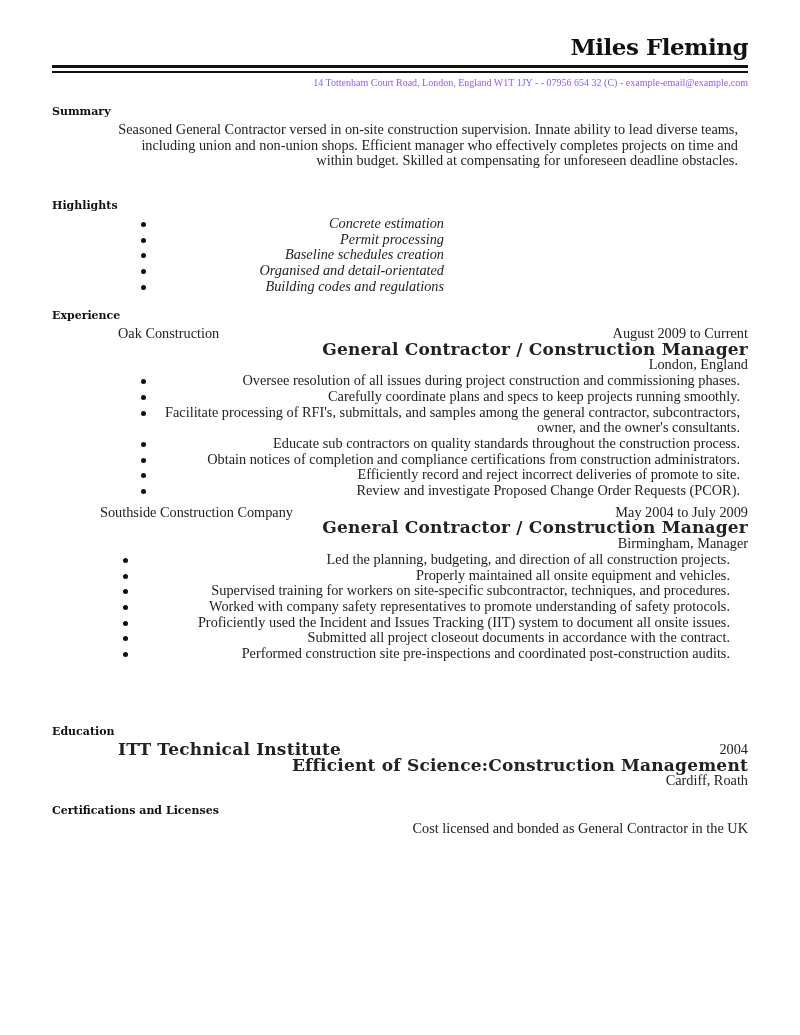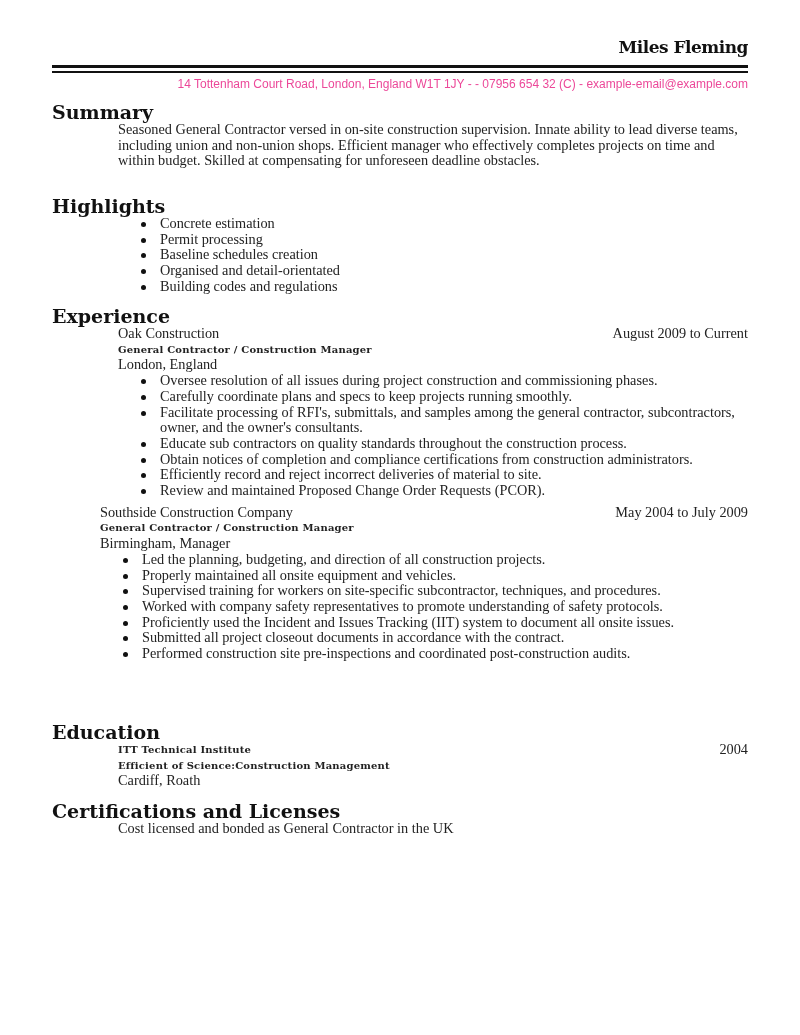--- a/index.html
+++ b/index.html
@@ -5,49 +5,49 @@
     html, body { margin: 0; padding: 0; background: #ffffff; }
     body {
       width: 800px; height: 1035px; position: relative; overflow: hidden;
       font-family: "DejaVu Serif", "Liberation Serif", serif;
       color: #1a1a1a;
     }
     .page { position: absolute; left: 52px; top: 0; width: 696px; }
     .name {
       position: absolute; right: 0; top: 30px;
       font-family: "DejaVu Serif", serif; font-weight: bold;
-      font-size: 17px; letter-spacing: -0.5px; color: #111;
+      font-size: 23px; letter-spacing: -0.5px; color: #111;
       line-height: 34px;
     }
     .rule1 { position: absolute; left: 0; right: 0; top: 65px; height: 3px; background: #111; }
     .rule2 { position: absolute; left: 0; right: 0; top: 71px; height: 2px; background: #111; }
     .contact {
       position: absolute; right: 0; top: 77px;
-      font-family: Liberation Sans, sans-serif; font-size: 12px; color: #ec4899;
+      font-family: Liberation Serif, serif; font-size: 10px; color: #8b5cf6;
       white-space: nowrap;
     }
     .section { position: absolute; left: 0; width: 696px; }
     .heading {
-      font-family: "DejaVu Serif", serif; font-weight: bold; font-size: 19px;
+      font-family: "DejaVu Serif", serif; font-weight: bold; font-size: 11px;
       color: #111; line-height: 20px; margin: 0;
     }
     .body {
       margin-left: 66px; font-family: "Liberation Serif", serif; font-size: 14.3px;
-      line-height: 15.7px; color: #222;
+      line-height: 15.7px; color: #222; text-align: right;
     }
-    .highlights { display: flex; margin-left: 88px; }
+    .highlights { display: flex; margin-left: 88px; font-style: italic; }
     .hcol { width: 304px; }
     ul { list-style: none; margin: 0; padding: 0; }
     li { position: relative; padding-left: 20px; line-height: 15.7px; }
     li::before {
       content: ""; position: absolute; left: 1px; top: 6px; width: 5px; height: 5px;
       border-radius: 50%; background: #111;
     }
     .row { display: flex; justify-content: space-between; }
-    .bold { font-weight: bold; font-family: "DejaVu Serif", serif; font-size: 10px; letter-spacing: 0.2px; }
+    .bold { font-weight: bold; font-family: "DejaVu Serif", serif; font-size: 17px; letter-spacing: 0.2px; }
     .jobbullets { margin-left: 22px; font-family: Liberation Serif, serif; }
   </style>
 </head>
 <body>
 
 <div class="page">
 
   <div class="name">Miles Fleming</div>
   <div class="rule1"></div>
   <div class="rule2"></div>
@@ -79,22 +79,22 @@
         <span>August 2009 to Current</span>
       </div>
       <div class="bold">General Contractor / Construction Manager</div>
       <div>London, England</div>
       <ul class="jobbullets" style="width:600px;">
         <li>Oversee resolution of all issues during project construction and commissioning phases.</li>
         <li>Carefully coordinate plans and specs to keep projects running smoothly.</li>
         <li>Facilitate processing of RFI's, submittals, and samples among the general contractor, subcontractors, owner, and the owner's consultants.</li>
         <li>Educate sub contractors on quality standards throughout the construction process.</li>
         <li>Obtain notices of completion and compliance certifications from construction administrators.</li>
-        <li>Efficiently record and reject incorrect deliveries of material to site.</li>
-        <li>Review and maintained Proposed Change Order Requests (PCOR).</li>
+        <li>Efficiently record and reject incorrect deliveries of promote to site.</li>
+        <li>Review and investigate Proposed Change Order Requests (PCOR).</li>
       </ul>
     </div>
     <div class="body" style="margin-top:6px;margin-left:48px;">
       <div class="row">
         <span>Southside Construction Company</span>
         <span>May 2004 to July 2009</span>
       </div>
       <div class="bold">General Contractor / Construction Manager</div>
       <div>Birmingham, Manager</div>
       <ul class="jobbullets" style="width:608px;">

